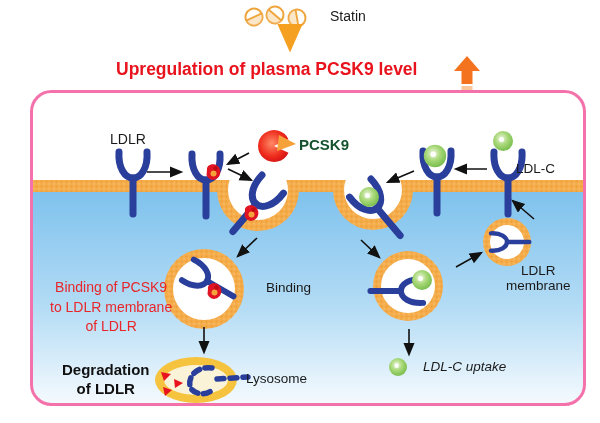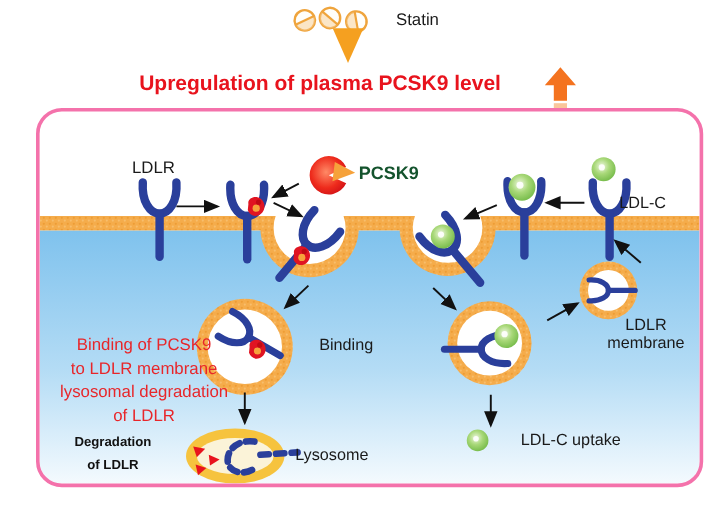--- a/index.html
+++ b/index.html
@@ -8,24 +8,24 @@
   #fig{position:absolute;left:0;top:0;}
   .label{position:absolute;color:#1a1a1a;white-space:nowrap;line-height:1.15;text-align:center;}
   .lbl-statin{left:330px;top:8px;font-size:14px;}
   .lbl-title{left:116px;top:59px;font-size:17.5px;font-weight:bold;color:#e8131d;}
   .lbl-ldlr{left:110px;top:131px;font-size:14px;}
   .lbl-pcsk9{left:299px;top:136px;font-size:15px;font-weight:bold;color:#14532d;}
   .lbl-ldlc{left:516px;top:133px;font-size:13.5px;margin-top:28px;}
   .lbl-pm{left:35px;top:197px;font-size:13.5px;}
   .lbl-endo{left:266px;top:280px;font-size:13.5px;}
   .lbl-recyc{left:506px;top:263px;font-size:13.5px;line-height:15px;}
-  .lbl-uptake{left:434px;top:359px;font-size:13.5px;}
+  .lbl-uptake{left:423px;top:359px;font-size:13.5px;font-style:italic;}
   .lbl-lyso{left:246px;top:371px;font-size:13.5px;}
   .lbl-note{left:38px;top:278px;font-size:14px;line-height:19.5px;color:#e8262a;margin-left:12px;}
-  .lbl-degr{left:62px;top:360px;font-size:11px;font-weight:bold;line-height:19px;color:#111;}
+  .lbl-degr{left:62px;top:360px;font-size:15px;font-weight:bold;line-height:19px;color:#111;}
 </style>
 </head>
 <body>
 
 <div id="stage">
 
 <svg id="fig" width="600" height="423" viewBox="0 0 600 423">
   <defs>
     <linearGradient id="cyto" x1="0" y1="0" x2="0" y2="1">
       <stop offset="0" stop-color="#7fc2ed"></stop>
@@ -192,21 +192,20 @@
 <div class="label lbl-endo">Binding</div>
 <div class="label lbl-recyc">
   <div>LDLR</div>
   <div>membrane</div>
 </div>
 <div class="label lbl-uptake">LDL-C uptake</div>
 <div class="label lbl-lyso">Lysosome</div>
 <div class="label lbl-note">
   <div>Binding of PCSK9</div>
   <div>to LDLR membrane</div>
-  <div>lysosomal degradation</div>
   <div>of LDLR</div>
 </div>
 <div class="label lbl-degr">
   <div>Degradation</div>
   <div>of LDLR</div>
 </div>
 
 </div>
 
 </body></html>

